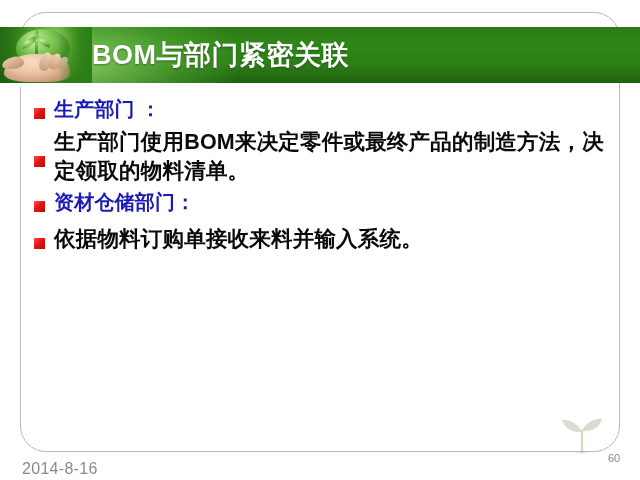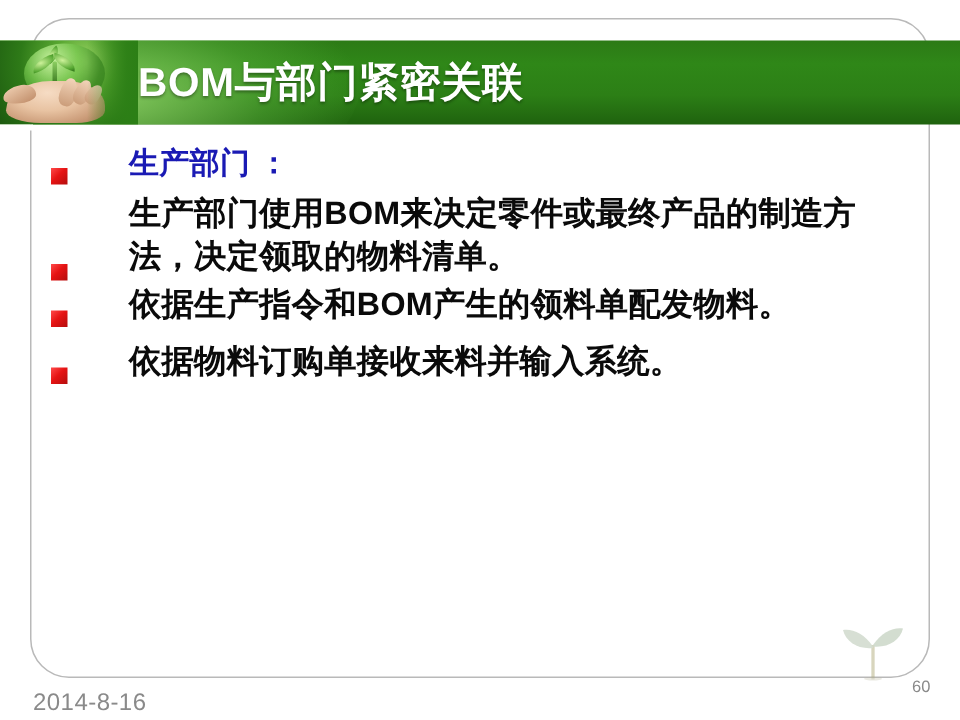--- a/index.html
+++ b/index.html
@@ -182,23 +182,22 @@
 
   
   #body {
     position: absolute;
     left: 34px;
     top: 96px;
     width: 580px;
   }
   .bullet-row {
     display: flex;
-    align-items: flex-end;
+    align-items: center;
     margin-bottom: 2px;
-    gap: 32px;
   }
   .bullet-marker {
     flex: 0 0 auto;
     width: 11px;
     height: 11px;
     margin-top: 8px;
     margin-right: 9px;
     background: linear-gradient(135deg, #ff4a4a 0%, #e61414 45%, #b40d0d 100%);
   }
   .bullet-text {
@@ -279,25 +278,25 @@
     <div class="bullet-row row-gap-sm">
       <span class="bullet-marker"></span>
       <span class="bullet-text heading">生产部门 ：</span>
     </div>
 
     <div class="bullet-row row-gap-md">
       <span class="bullet-marker"></span>
       <span class="bullet-text">生产部门使用BOM来决定零件或最终产品的制造方法，决定领取的物料清单。</span>
     </div>
 
-
     <div class="bullet-row row-gap-lg">
       <span class="bullet-marker"></span>
-      <span class="bullet-text">依据生产指令和BOM产生的领料单配发物料。</span>
-    </div>
+      <span class="bullet-text heading">资材仓储部门：</span>
+    </div>
+
 
     <div class="bullet-row">
       <span class="bullet-marker"></span>
       <span class="bullet-text">依据物料订购单接收来料并输入系统。</span>
     </div>
 
   </div>
 
   <svg id="watermark-sprout" viewBox="0 0 44 42">
     <path d="M22 41 L22 18" stroke="#a9a46f" stroke-width="2.2" fill="none"></path>

